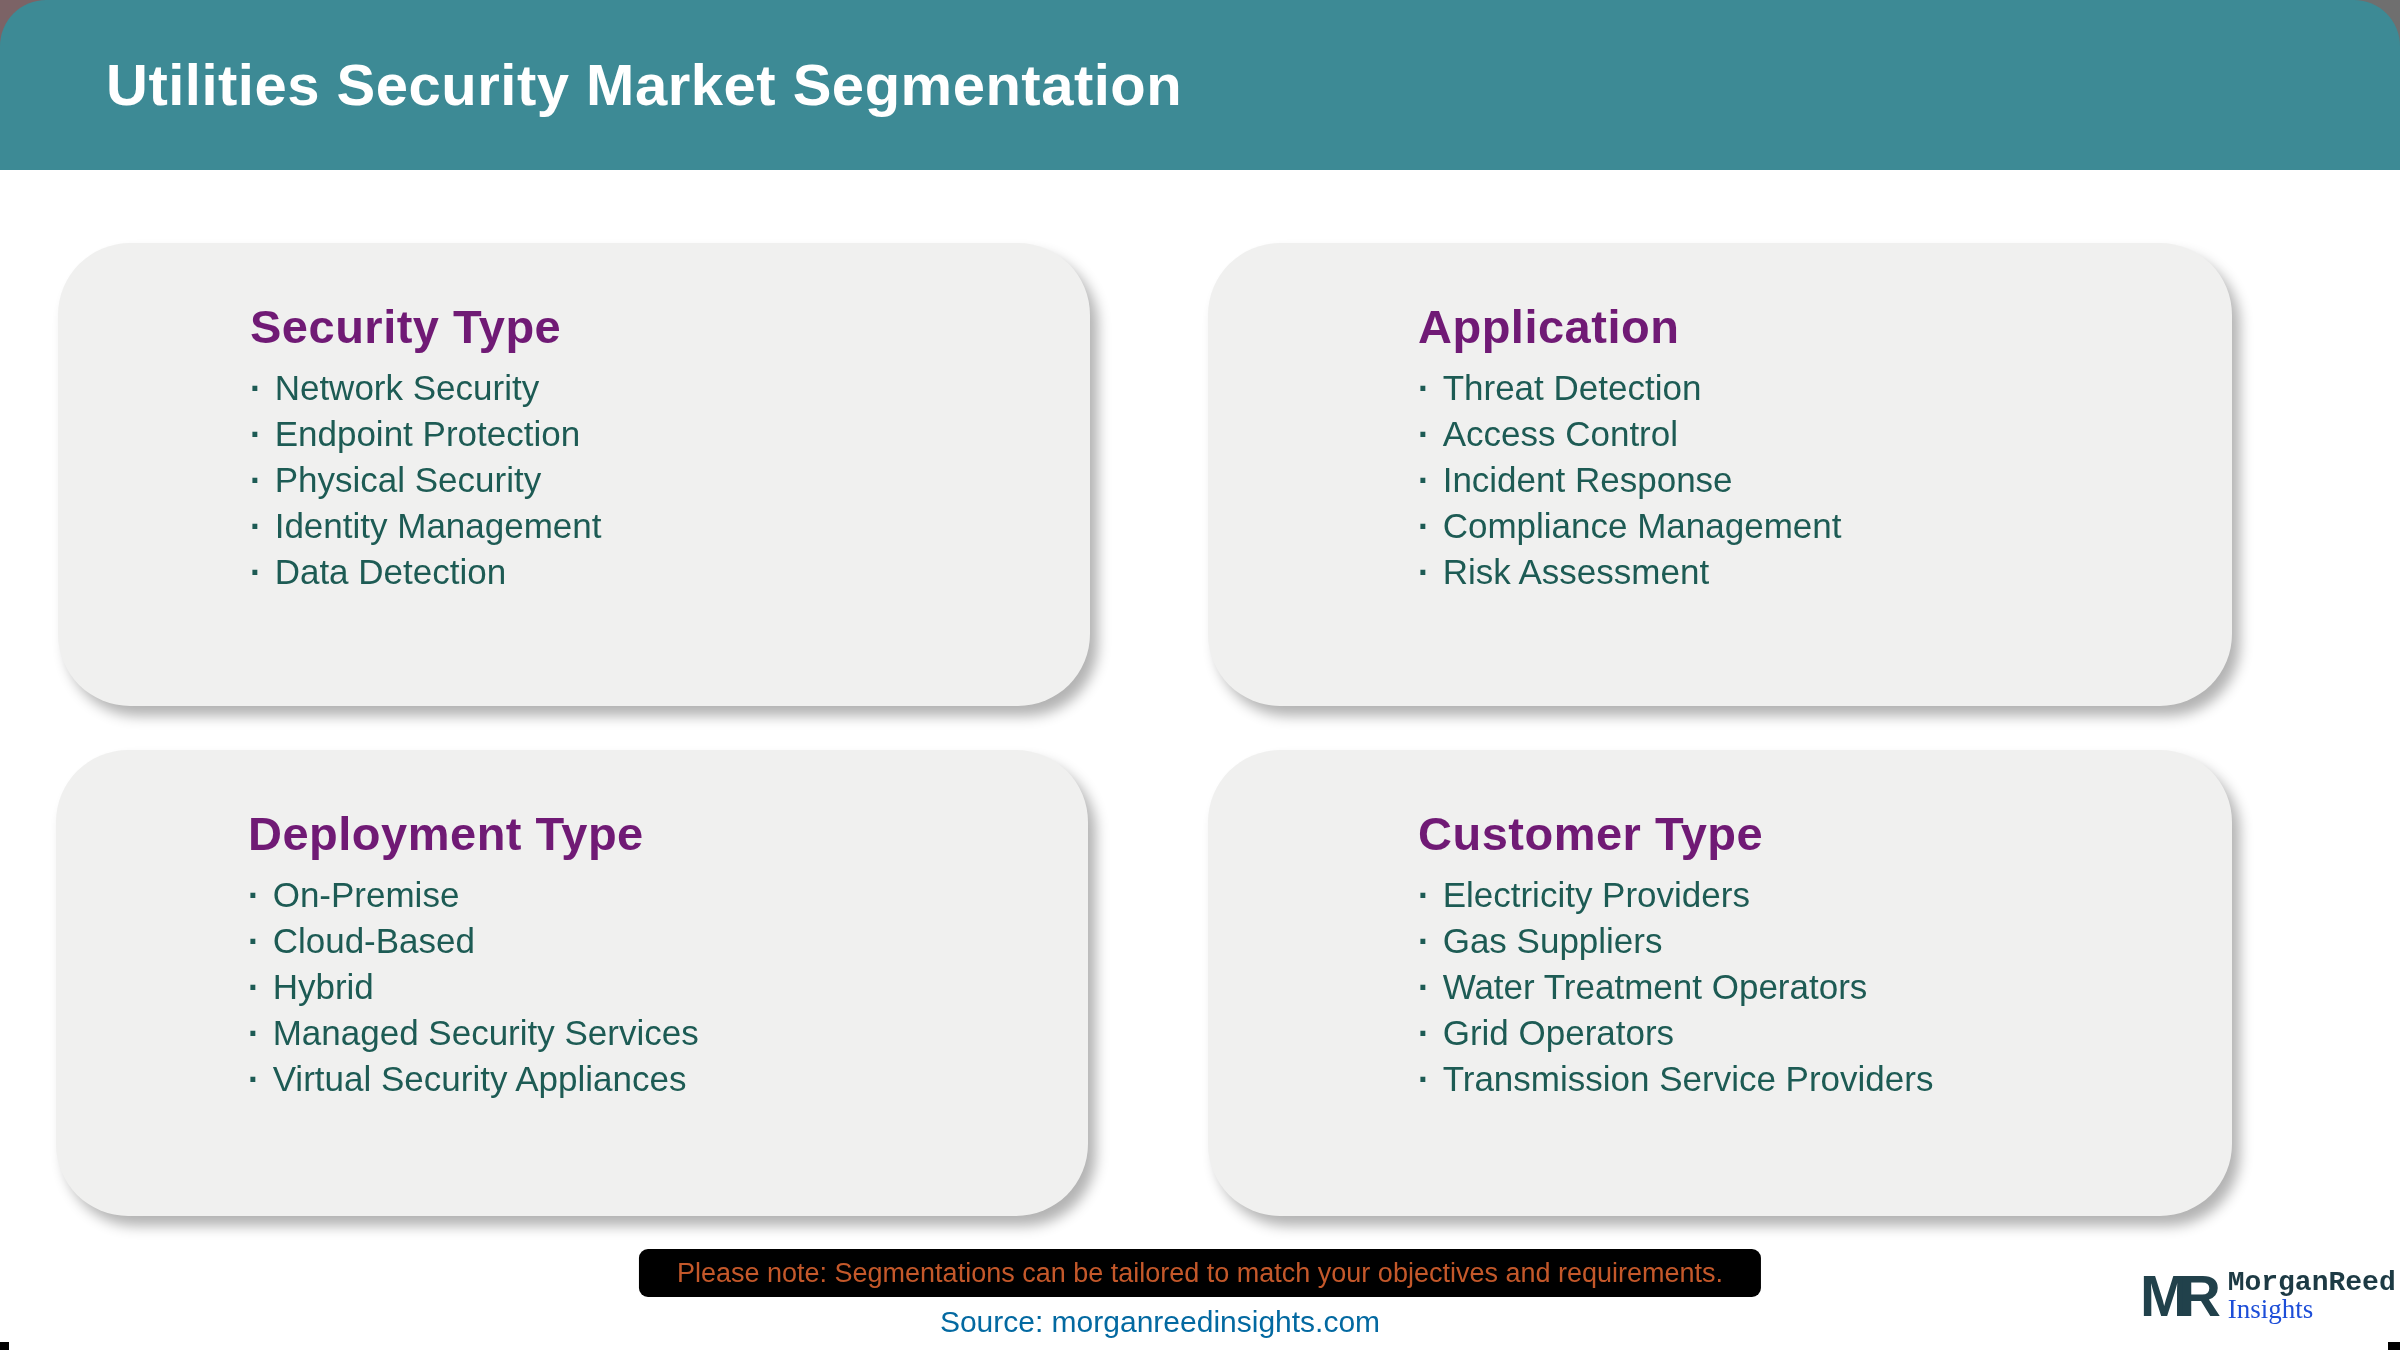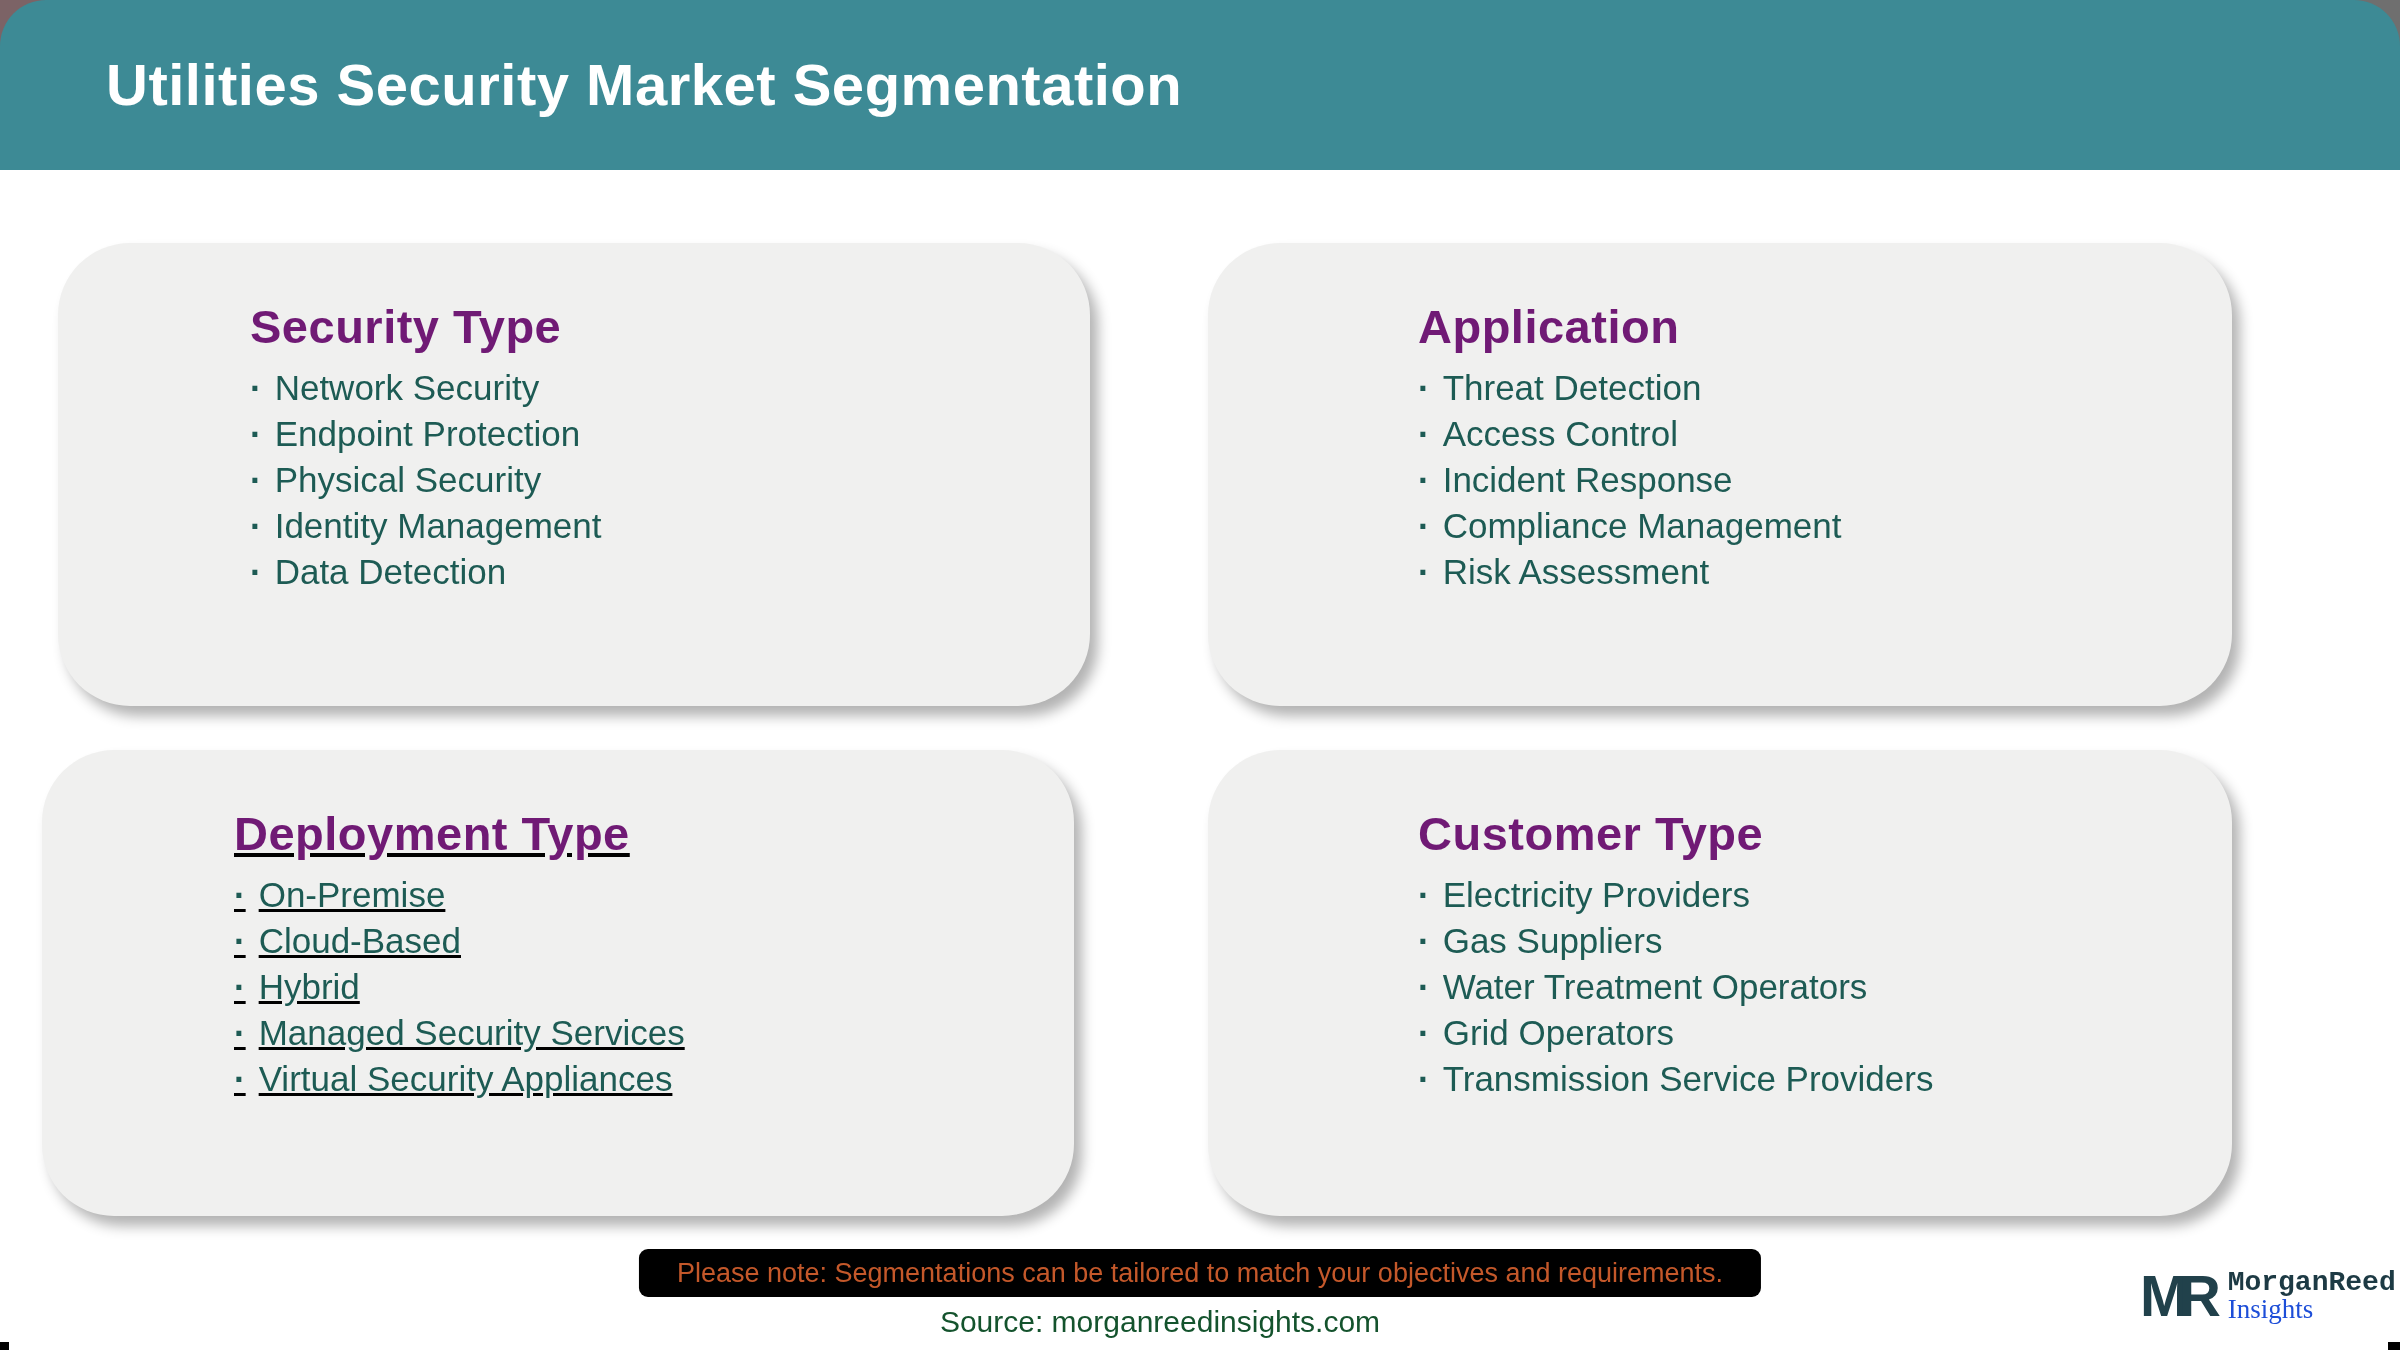--- a/index.html
+++ b/index.html
@@ -22,21 +22,21 @@
     letter-spacing:0.5px;line-height:70px;
   }
   
   .card{
     position:absolute;background:#f0f0ef;border-radius:72px;
     box-shadow:8px 10px 13px rgba(0,0,0,0.30);
     box-sizing:border-box;
   }
   .card.c1{left:58px;top:243px;width:1032px;height:463px;padding:56px 40px 0 192px;}
   .card.c2{left:1208px;top:243px;width:1024px;height:463px;padding:56px 40px 0 210px;}
-  .card.c3{left:42px;top:750px;width:1032px;height:466px;padding:56px 40px 0 192px;text-decoration:underline;}
+  .card.c3{left:56px;top:750px;width:1032px;height:466px;padding:56px 40px 0 192px;}
   .card.c4{left:1208px;top:750px;width:1024px;height:466px;padding:56px 40px 0 210px;}
   .card h2{
     margin:0;font-size:47px;line-height:56px;font-weight:bold;
     color:#701a75;letter-spacing:0.5px;
   }
   .card ul{
     list-style:none;margin:10px 0 0 0;padding:0;
   }
   .card li{
     font-size:35px;line-height:46px;color:#1d5b54;display:flex;align-items:baseline;
@@ -46,21 +46,21 @@
   }
   
   .note-pill{
     position:absolute;top:1249px;left:50%;transform:translateX(-50%);
     height:48px;line-height:48px;padding:0 38px;border-radius:9px;
     background:#000000;color:#c4582a;font-size:27px;white-space:nowrap;
     z-index:2;
   }
   .source-line{
     position:absolute;top:1302px;left:0;width:2320px;text-align:center;
-    color:#14532d;font-size:30px;line-height:40px;z-index:2;
+    color:#0369a1;font-size:30px;line-height:40px;z-index:2;
   }
   
   .logo{
     position:absolute;left:2140px;top:1268px;display:flex;align-items:center;z-index:2;
   }
   .logo .mark{
     font-size:58px;font-weight:900;color:#21414b;letter-spacing:-0.16em;
     line-height:56px;margin-right:16px;transform:scaleY(1.0);
   }
   .logo .text{display:flex;flex-direction:column;}

